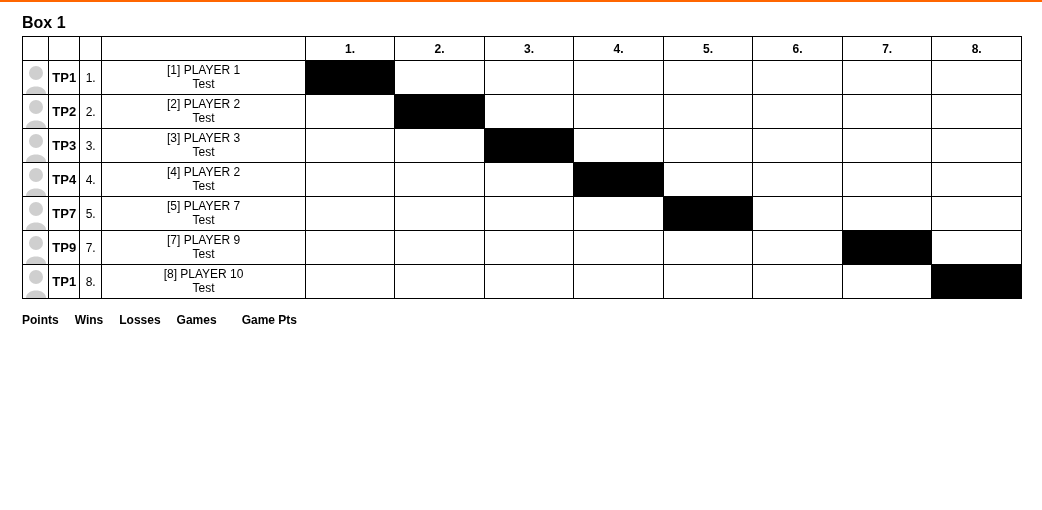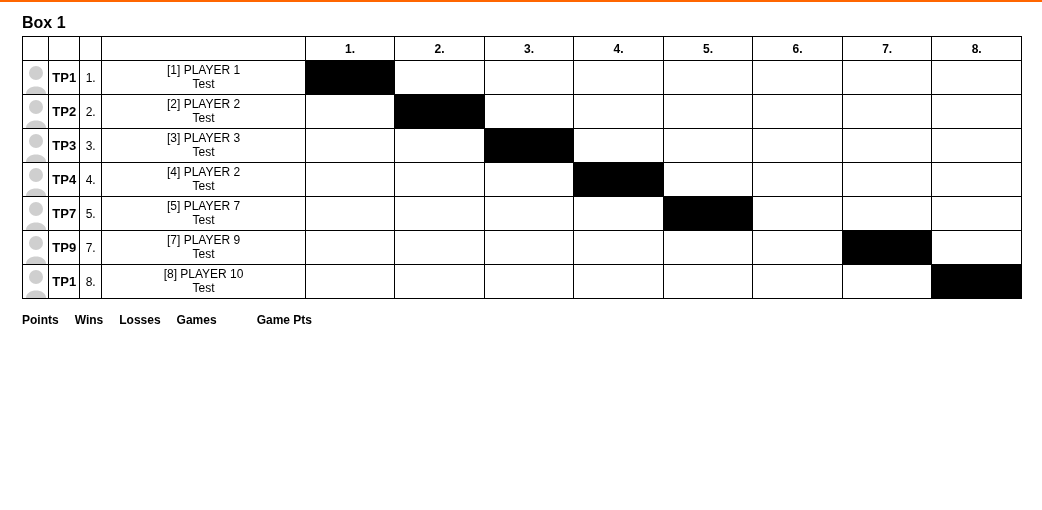--- a/index.html
+++ b/index.html
@@ -302,16 +302,16 @@
         </tr>
       </tbody>
   </table>
 
   <div class="standings-area">
     <div class="standings-cols" id="standcols">
         <span>Points</span>
         <span>Wins</span>
         <span>Losses</span>
         <span>Games</span>
-        <span style="margin-left: 24px;">Game Pts</span>
+        <span style="margin-left: 9px;">Game Pts</span>
       </div>
   </div>
 </div>
 
 </body></html>

